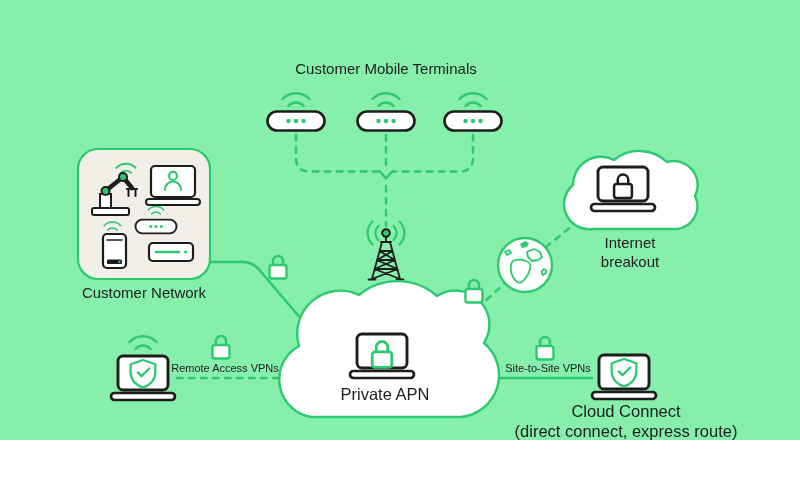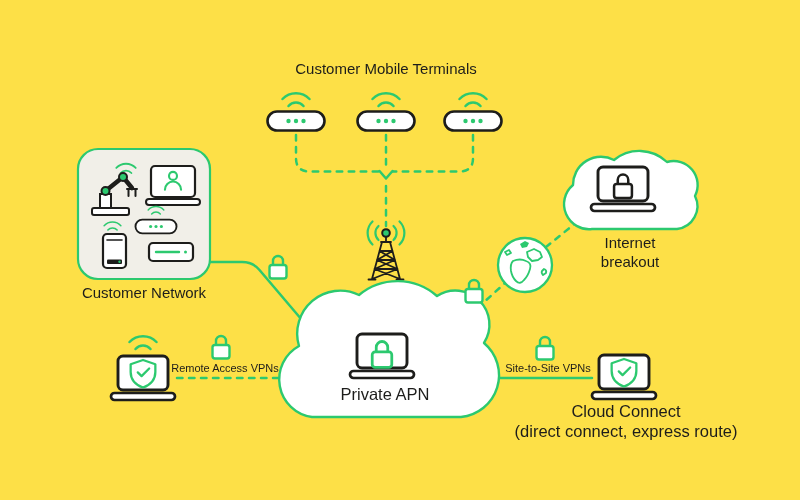--- a/index.html
+++ b/index.html
@@ -1,21 +1,21 @@
 <!DOCTYPE html>
 <html style="--accent-green: #2cc96f; --ink: #1d1d1b; --box-fill: #f1efe8;"><head>
 <meta charset="utf-8">
 <style>
   :root{
     --accent-green:#2cc96f;
     --ink:#1d1d1b;
     --box-fill:#f1efe8;
   }
   html,body{margin:0;padding:0;background:#fff;}
-  .stage{width:800px;height:500px;position:relative;background:#fde047;overflow:hidden;}
+  .stage{width:800px;height:440px;position:relative;background:#86efac;overflow:hidden;}
   svg{display:block;}
   svg text{font-family:"Liberation Sans",sans-serif;fill:var(--ink);}
   .lbl{font-size:15px;font-weight:500;}
   .lbl-lg{font-size:16.5px;font-weight:500;}
   .lbl-sm{font-size:11px;font-weight:400;}
   .g-stroke{stroke:var(--accent-green);}
   .ink-stroke{stroke:var(--ink);}
   .ln{fill:none;stroke:var(--accent-green);stroke-width:2.5;stroke-linecap:round;stroke-linejoin:round;}
   .dash{stroke-dasharray:5.5 6.5;}
   .cloud{fill:#fff;stroke:var(--accent-green);stroke-width:2.4;stroke-linejoin:round;}

